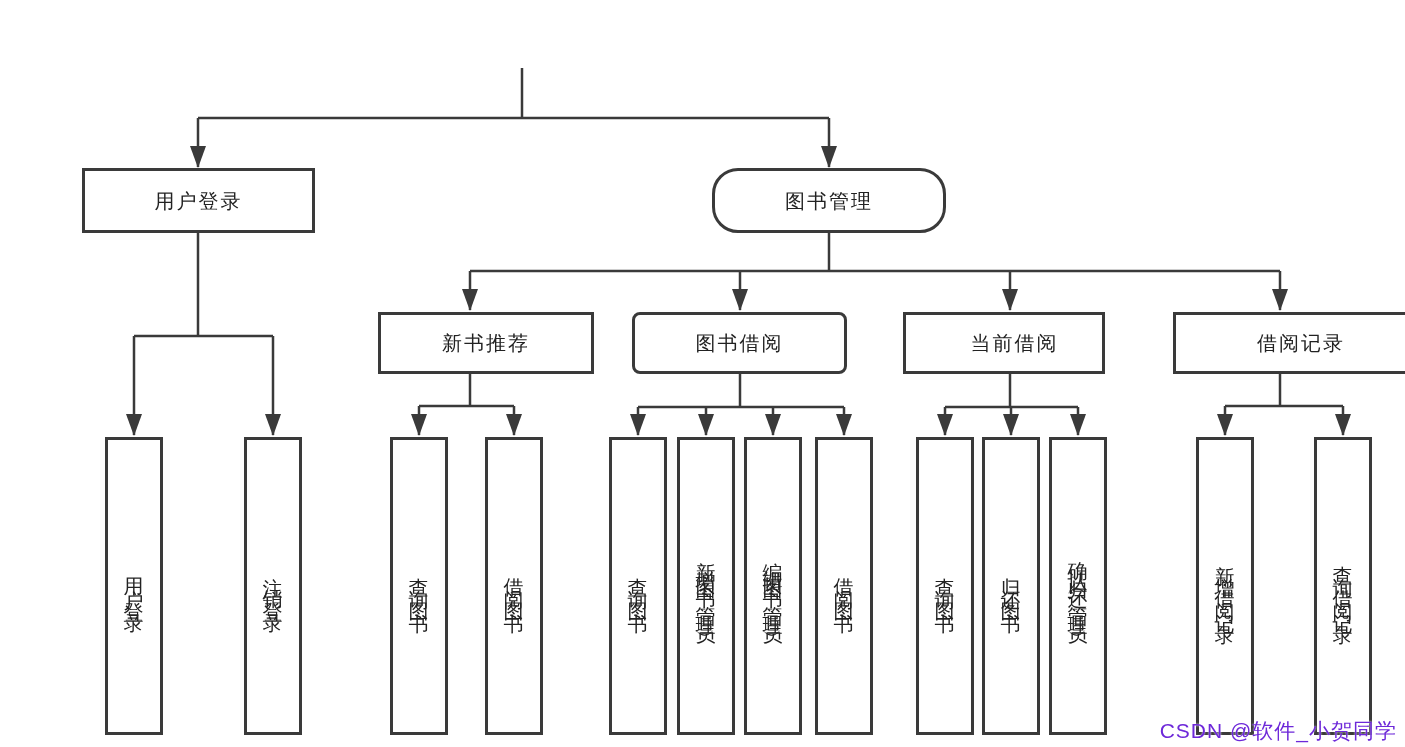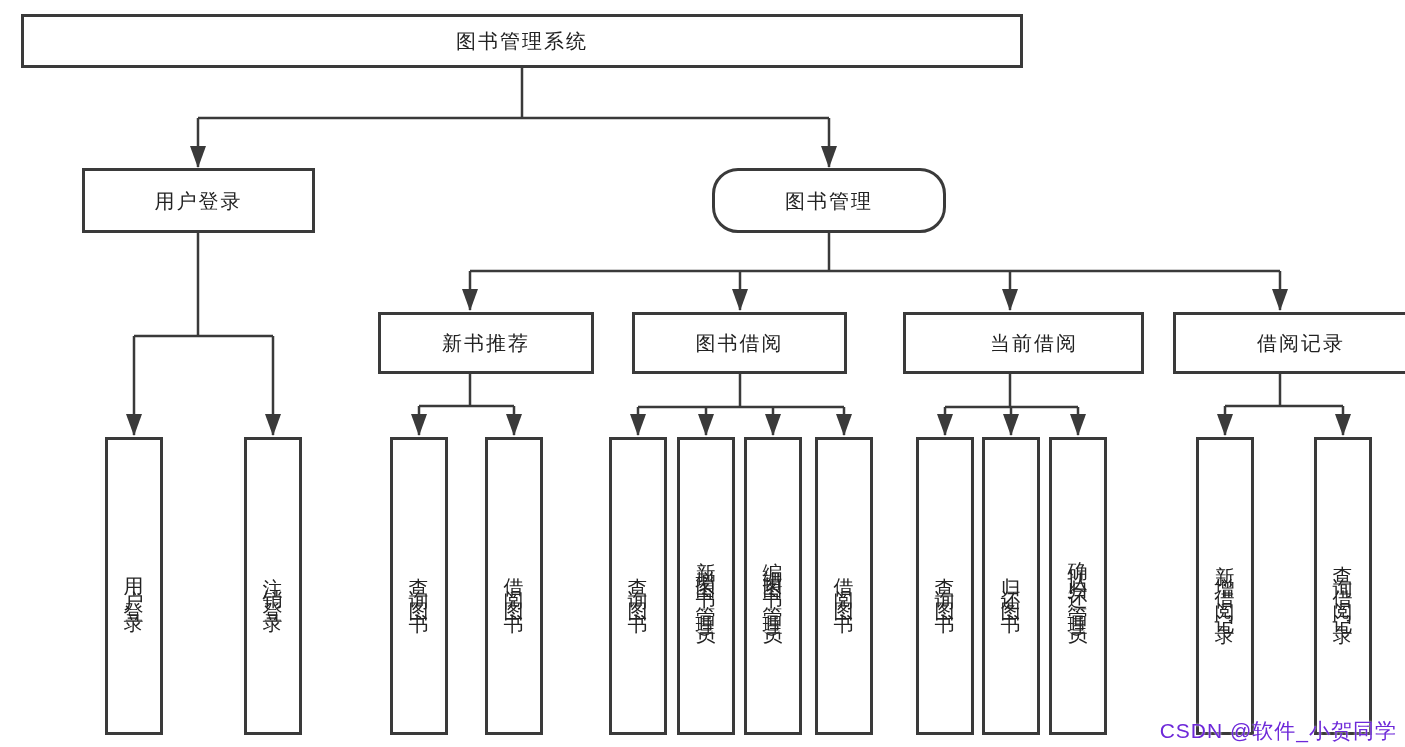--- a/index.html
+++ b/index.html
@@ -37,22 +37,22 @@
   }
   .root {
     left: 21px; top: 14px; width: 1002px; height: 54px;
     letter-spacing: 2px;
   }
   .lvl2 { top: 168px; height: 65px; letter-spacing: 2px; }
   .n-user-login  { left: 82px;  width: 233px; }
   .n-book-mgmt   { left: 712px; width: 234px; border-radius: 26px; }
   .lvl3 { top: 312px; height: 62px; letter-spacing: 2px; }
   .n-newrec  { left: 378px;  width: 216px; }
-  .n-borrow  { left: 632px;  width: 215px; }
-  .n-current { left: 903px;  width: 241px; padding-left: 21px; }
+  .n-borrow  { left: 632px;  width: 215px; border-radius: 8px; }
+  .n-current { left: 903px;  width: 202px; padding-left: 21px; }
   .n-records { left: 1173px; width: 256px; }
   .leaf {
     top: 437px; width: 58px; height: 298px;
     writing-mode: vertical-rl;
     letter-spacing: 12px;
     font-size: 20px;
   }
   .leaf.long { letter-spacing: 9px; }
   .l1  { left: 105px; }
   .l2  { left: 244px; }
@@ -126,21 +126,20 @@
       <path d="M1011 407 V435" marker-end="url(#arrow)"></path>
       <path d="M1078 407 V435" marker-end="url(#arrow)"></path>
 
       <path d="M1280 374 V406"></path>
       <path d="M1225 406 H1343"></path>
       <path d="M1225 406 V435" marker-end="url(#arrow)"></path>
       <path d="M1343 406 V435" marker-end="url(#arrow)"></path>
     </g>
   </svg>
 
-  <div class="node root">图书管理系统</div>
 
   <div class="node lvl2 n-user-login">用户登录</div>
   <div class="node lvl2 n-book-mgmt">图书管理</div>
 
   <div class="node lvl3 n-newrec">新书推荐</div>
   <div class="node lvl3 n-borrow">图书借阅</div>
   <div class="node lvl3 n-current">当前借阅</div>
   <div class="node lvl3 n-records">借阅记录</div>
 
   <div class="node leaf l1">用户登录</div>

